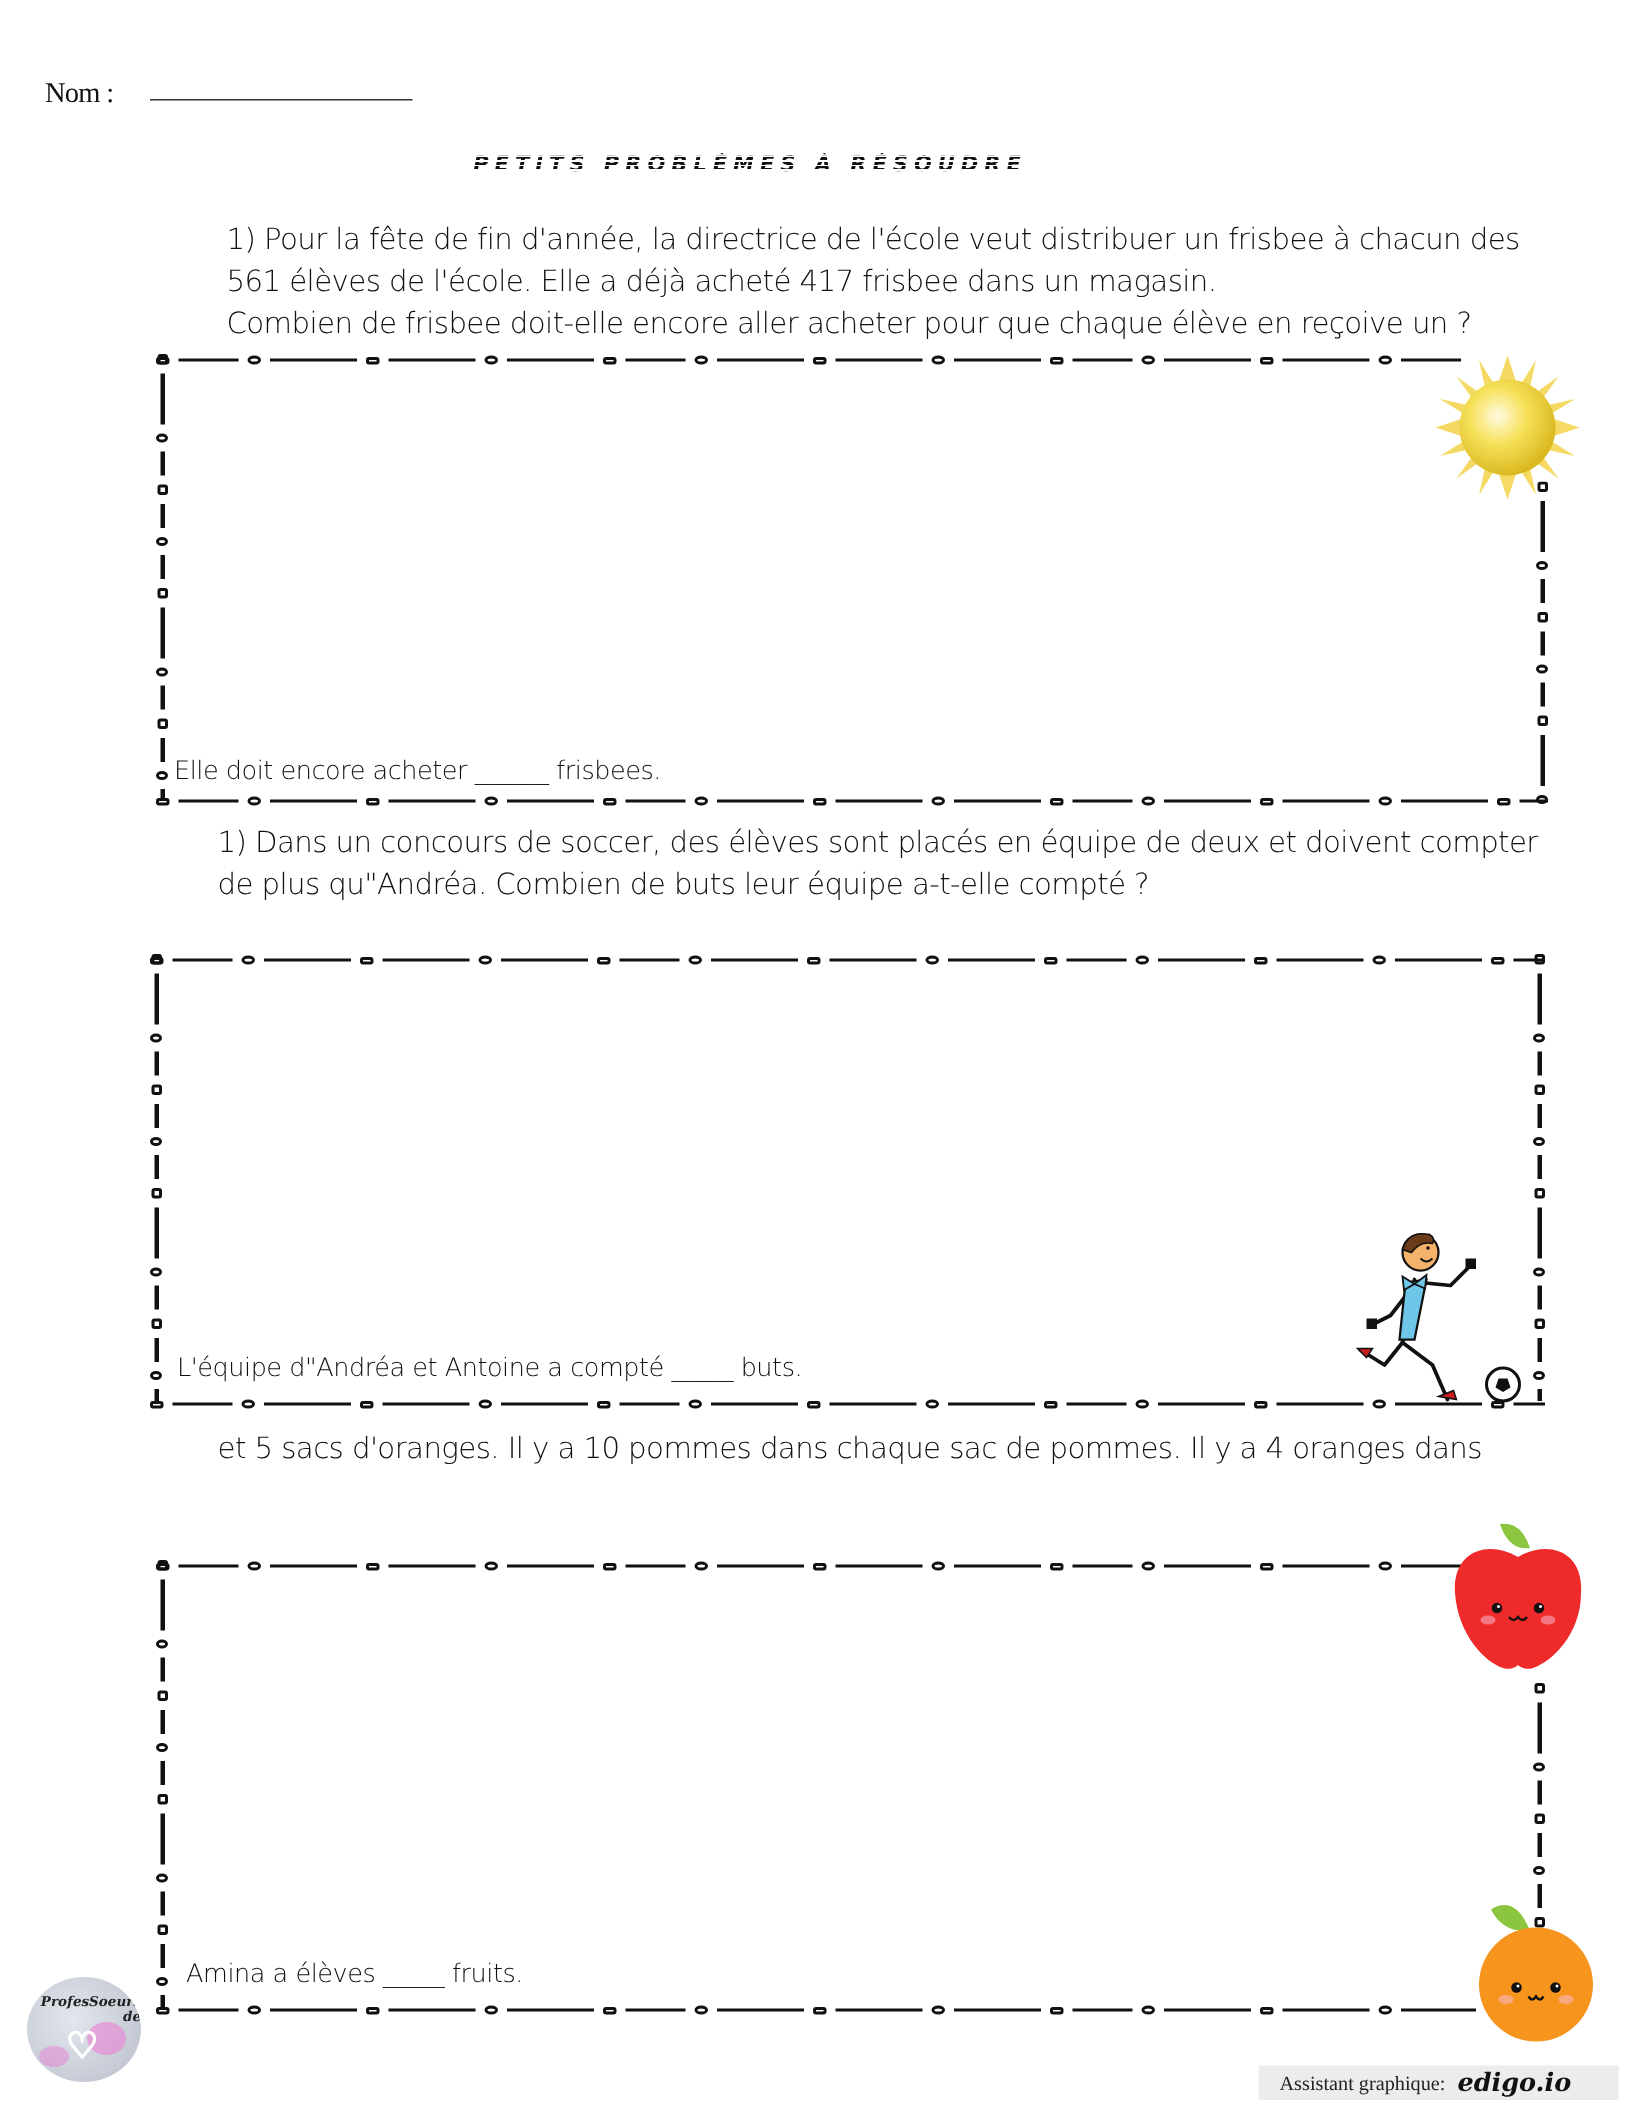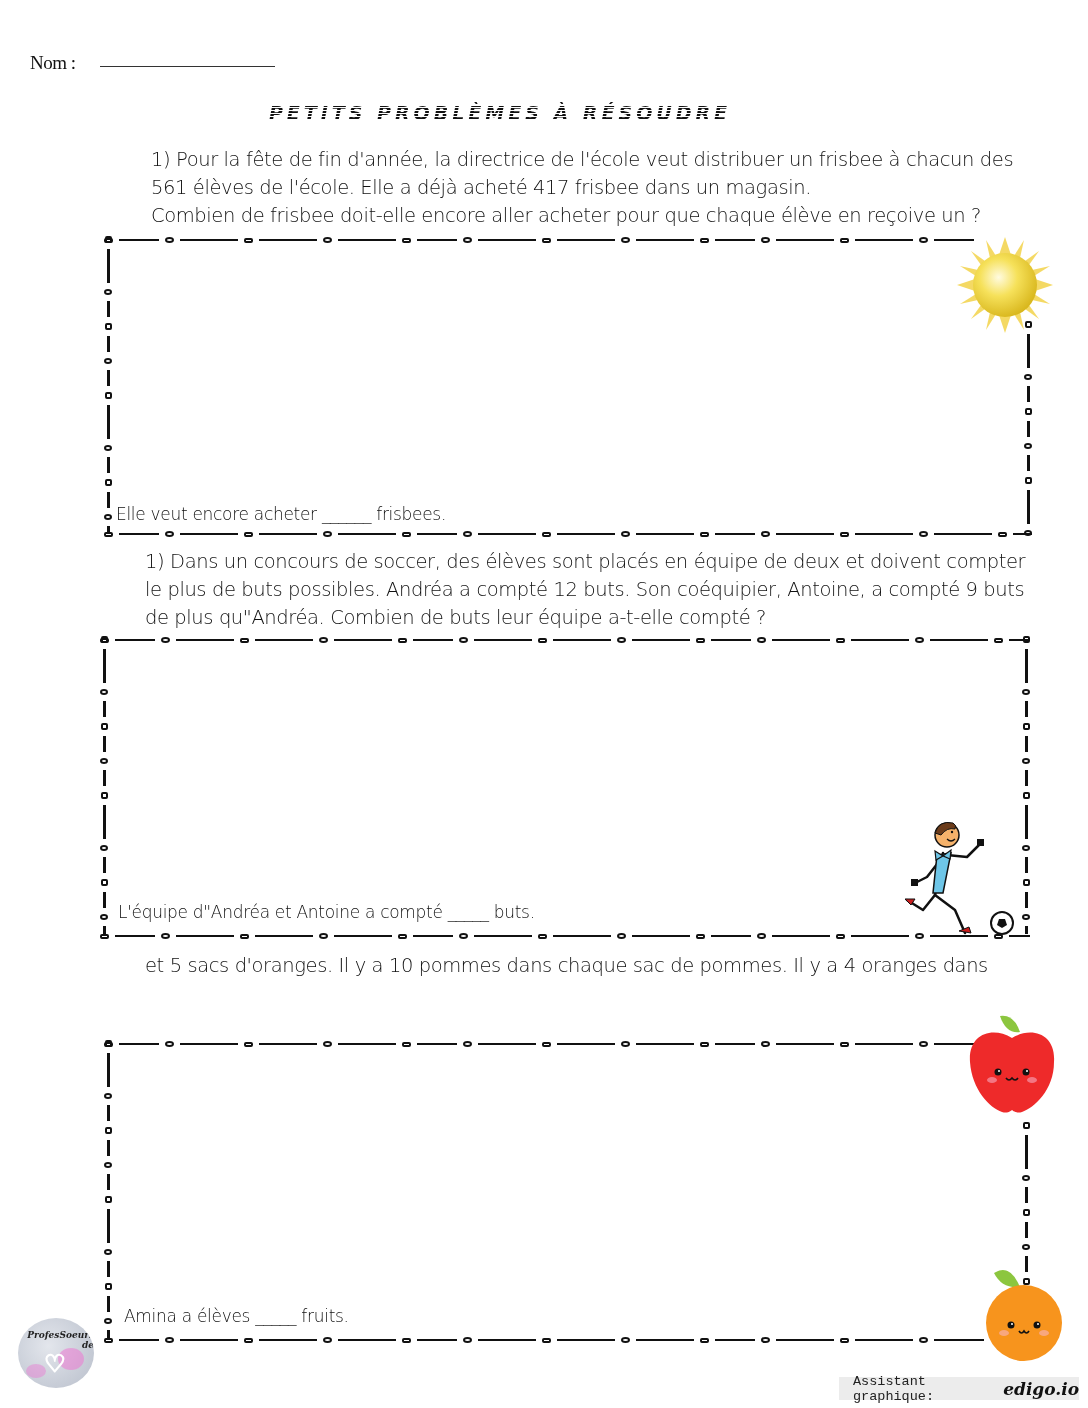--- a/index.html
+++ b/index.html
@@ -1,21 +1,21 @@
 <!DOCTYPE html>
 <html><head>
   <meta charset="utf-8">
   <style>
     html, body { margin: 0; padding: 0; background: #ffffff; }
     body { width: 1088px; height: 1408px; position: relative; overflow: hidden; font-family: "DejaVu Sans", sans-serif; color: #111; }
 
     .name-label { position: absolute; left: 30px; top: 52px; font-family: "Liberation Serif", serif; font-weight: normal; font-size: 19px; letter-spacing: -0.5px; }
     .name-line { position: absolute; left: 100px; top: 66px; width: 175px; height: 0; border-top: 1.5px solid #333; }
 
-    .title { position: absolute; left: 0; width: 1000px; top: 102px; text-align: center; font-family: "DejaVu Sans", sans-serif; font-weight: 900; font-style: italic; font-size: 19px; letter-spacing: 4px; color: #111;
+    .title { position: absolute; left: 0; width: 1000px; top: 102px; text-align: center; font-family: "DejaVu Sans", sans-serif; font-weight: 900; font-style: italic; font-size: 14px; letter-spacing: 4px; color: #111;
       background: repeating-linear-gradient(to bottom, #111 0 2px, transparent 2px 3px);
       -webkit-background-clip: text; background-clip: text; -webkit-text-fill-color: transparent; }
 
     .problem { position: absolute; font-family: "DejaVu Sans", sans-serif; font-size: 19.5px; line-height: 28px; color: #111; letter-spacing: -0.4px; font-weight: 300; margin-left: 43px; }
     .problem .line { display: block; white-space: nowrap; }
 
     .box { position: absolute; }
     .box .edge-h, .box .edge-v { position: absolute; }
     .edge-h { height: 8px; display: flex; align-items: center; gap: 6px; overflow: hidden; }
     .edge-v { width: 8px; display: flex; flex-direction: column; align-items: center; gap: 6px; overflow: hidden; }
@@ -33,21 +33,21 @@
     .orange { position: absolute; left: 980px; top: 1265px; width: 90px; height: 98px; }
     .boy { position: absolute; left: 895px; top: 815px; width: 130px; height: 125px; }
 
     .logo { position: absolute; left: 18px; top: 1318px; width: 76px; height: 70px; border-radius: 50%; background: radial-gradient(circle at 40% 40%, #e3e6ec 0%, #c9ced8 60%, #b9bfcb 100%); overflow: hidden; }
     .logo .splash1 { position: absolute; left: 40px; top: 30px; width: 26px; height: 22px; border-radius: 50%; background: rgba(236, 120, 210, 0.55); }
     .logo .splash2 { position: absolute; left: 8px; top: 46px; width: 20px; height: 14px; border-radius: 50%; background: rgba(236, 120, 210, 0.45); }
     .logo .logo-text { position: absolute; left: 0; width: 76px; top: 12px; text-align: right; font-family: "DejaVu Serif", serif; font-size: 9px; font-weight: bold; font-style: italic; color: #222; line-height: 10px; }
     .logo .heart { position: absolute; left: 26px; top: 34px; font-size: 24px; color: transparent; -webkit-text-stroke: 1.5px #fff; line-height: 24px; }
 
     .footer { position: absolute; left: 839px; top: 1377px; width: 240px; height: 23px; background: #ececec; display: flex; align-items: center; padding-left: 14px; box-sizing: border-box; }
-    .footer .lbl { font-family: Liberation Mono, monospace; font-size: 13.5px; color: #222; }
+    .footer .lbl { font-family: Liberation Serif, serif; font-size: 13.5px; color: #222; }
     .footer .brand { font-family: "DejaVu Serif", serif; font-style: italic; font-weight: bold; font-size: 17px; color: #111; margin-left: 8px; }
   </style>
 </head>
 <body>
 
 <div class="name-label">Nom :</div>
 <div class="name-line"></div>
 <div class="title">PETITS PROBLÈMES À RÉSOUDRE</div>
 
 <div class="problem" style="left:108px; top:146px;">
@@ -135,21 +135,21 @@
       <span class="seg-v" style="height: 16px;"></span>
       <span class="sq-v"></span>
       <span class="seg-v" style="height: 16px;"></span>
       <span class="ci-v"></span>
       <span class="seg-v" style="height: 16px;"></span>
       <span class="sq-v"></span>
       <span class="seg-v" style="height: 34px;"></span>
       <span class="ci-v"></span>
     </div>
 </div>
-<div class="answer" style="left:116px; top:504px;">Elle veut encore acheter ______ frisbees.</div>
+<div class="answer" style="left:116px; top:504px;">Elle doit encore acheter ______ frisbees.</div>
 
 <svg class="sun" viewBox="0 0 100 100">
   <g fill="#f3d34a" opacity="0.85">
     <g id="rays">
       <path d="M50 2 L56 20 L44 20 Z"></path>
         <path d="M50 98 L56 80 L44 80 Z"></path>
       <path d="M2 50 L20 56 L20 44 Z"></path>
         <path d="M98 50 L80 56 L80 44 Z"></path>
       <path d="M16 16 L30 26 L26 30 Z"></path>
         <path d="M84 84 L70 74 L74 70 Z"></path>
@@ -170,21 +170,20 @@
       <stop offset="0%" stop-color="#fffbe0"></stop>
       <stop offset="45%" stop-color="#f6e15a"></stop>
       <stop offset="100%" stop-color="#d8b61c"></stop>
     </radialGradient>
   </defs>
   <circle cx="50" cy="50" r="32" fill="url(#sunGrad)"></circle>
 </svg>
 
 <div class="problem" style="left:102px; top:548px;">
   <span class="line">1) Dans un concours de soccer, des élèves sont placés en équipe de deux et doivent compter</span>
-  <span class="line">le plus de buts possibles. Andréa a compté 12 buts. Son coéquipier, Antoine, a compté 9 buts</span>
   <span class="line">de plus qu"Andréa. Combien de buts leur équipe a-t-elle compté ?</span>
 </div>
 <div class="box" style="left:100px; top:636px; width:930px; height:304px;">
   <div class="edge-h" style="left:0; top:0; width:930px;">
       <span class="sq-h"></span>
       <span class="seg-h" style="width: 40px;"></span>
       <span class="ci-h"></span>
       <span class="seg-h" style="width: 58px;"></span>
       <span class="sq-h"></span>
       <span class="seg-h" style="width: 58px;"></span>

